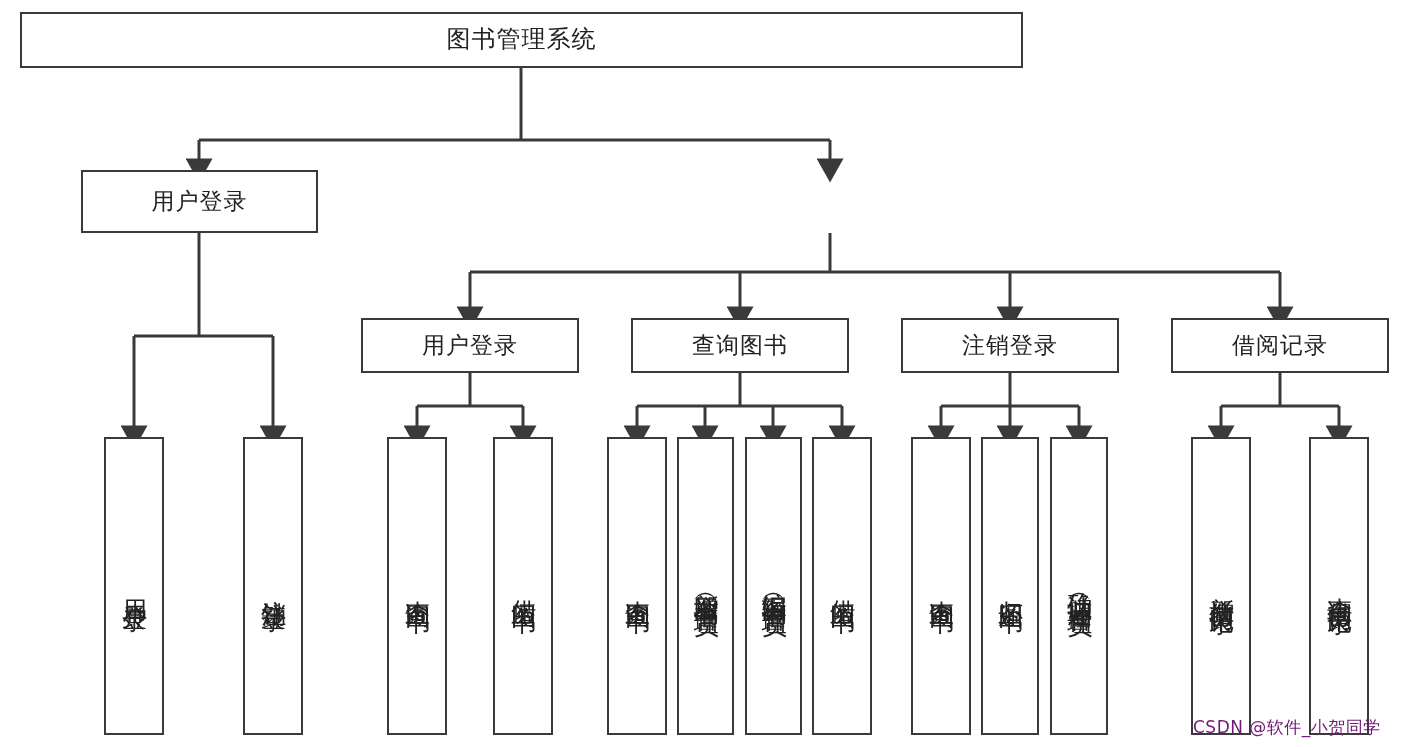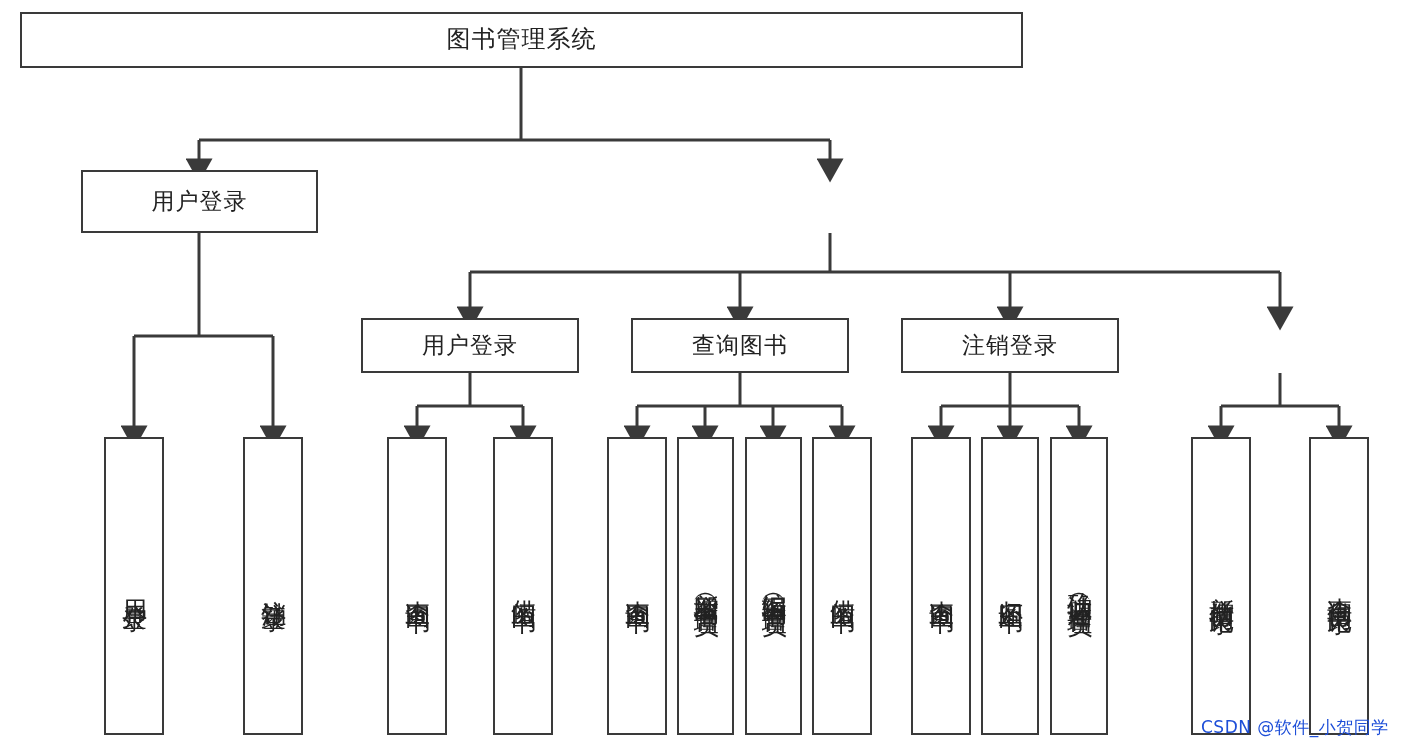--- a/index.html
+++ b/index.html
@@ -58,24 +58,23 @@
     writing-mode: vertical-rl;
     text-orientation: upright;
     font-size: 25px;
     line-height: 1.05;
     letter-spacing: 3px;
     white-space: nowrap;
   }
   .watermark {
     position: absolute;
     font-size: 17px;
-    color: #1d4ed8;
+    color: #701a75;
     white-space: nowrap;
     letter-spacing: 0.5px;
-    padding-left: 8px;
   }
 </style>
 </head>
 <body>
 
 <div id="canvas">
 
   <svg class="wires" viewBox="0 0 1405 747" xmlns="http://www.w3.org/2000/svg">
     <defs>
       <marker id="arrow" markerWidth="9" markerHeight="9" refX="1.2" refY="4.5" orient="auto" markerUnits="strokeWidth">
@@ -136,20 +135,23 @@
 
   <div class="node h" style="left:361px; top:318px; width:218px; height:55px;">
     <span class="label">用户登录</span>
   </div>
   <div class="node h" style="left:631px; top:318px; width:218px; height:55px;">
     <span class="label">查询图书</span>
   </div>
   <div class="node h" style="left:901px; top:318px; width:218px; height:55px;">
     <span class="label">注销登录</span>
   </div>
+  <div class="node h" style="left:1171px; top:318px; width:218px; height:55px;">
+    <span class="label">借阅记录</span>
+  </div>
 
   <div class="node v" style="left:104px; top:437px; width:60px; height:298px;">
     <span class="label">用户登录</span>
   </div>
   <div class="node v" style="left:243px; top:437px; width:60px; height:298px;">
     <span class="label">注销登录</span>
   </div>
 
   <div class="node v" style="left:387px; top:437px; width:60px; height:298px;">
     <span class="label">查询图书</span>

